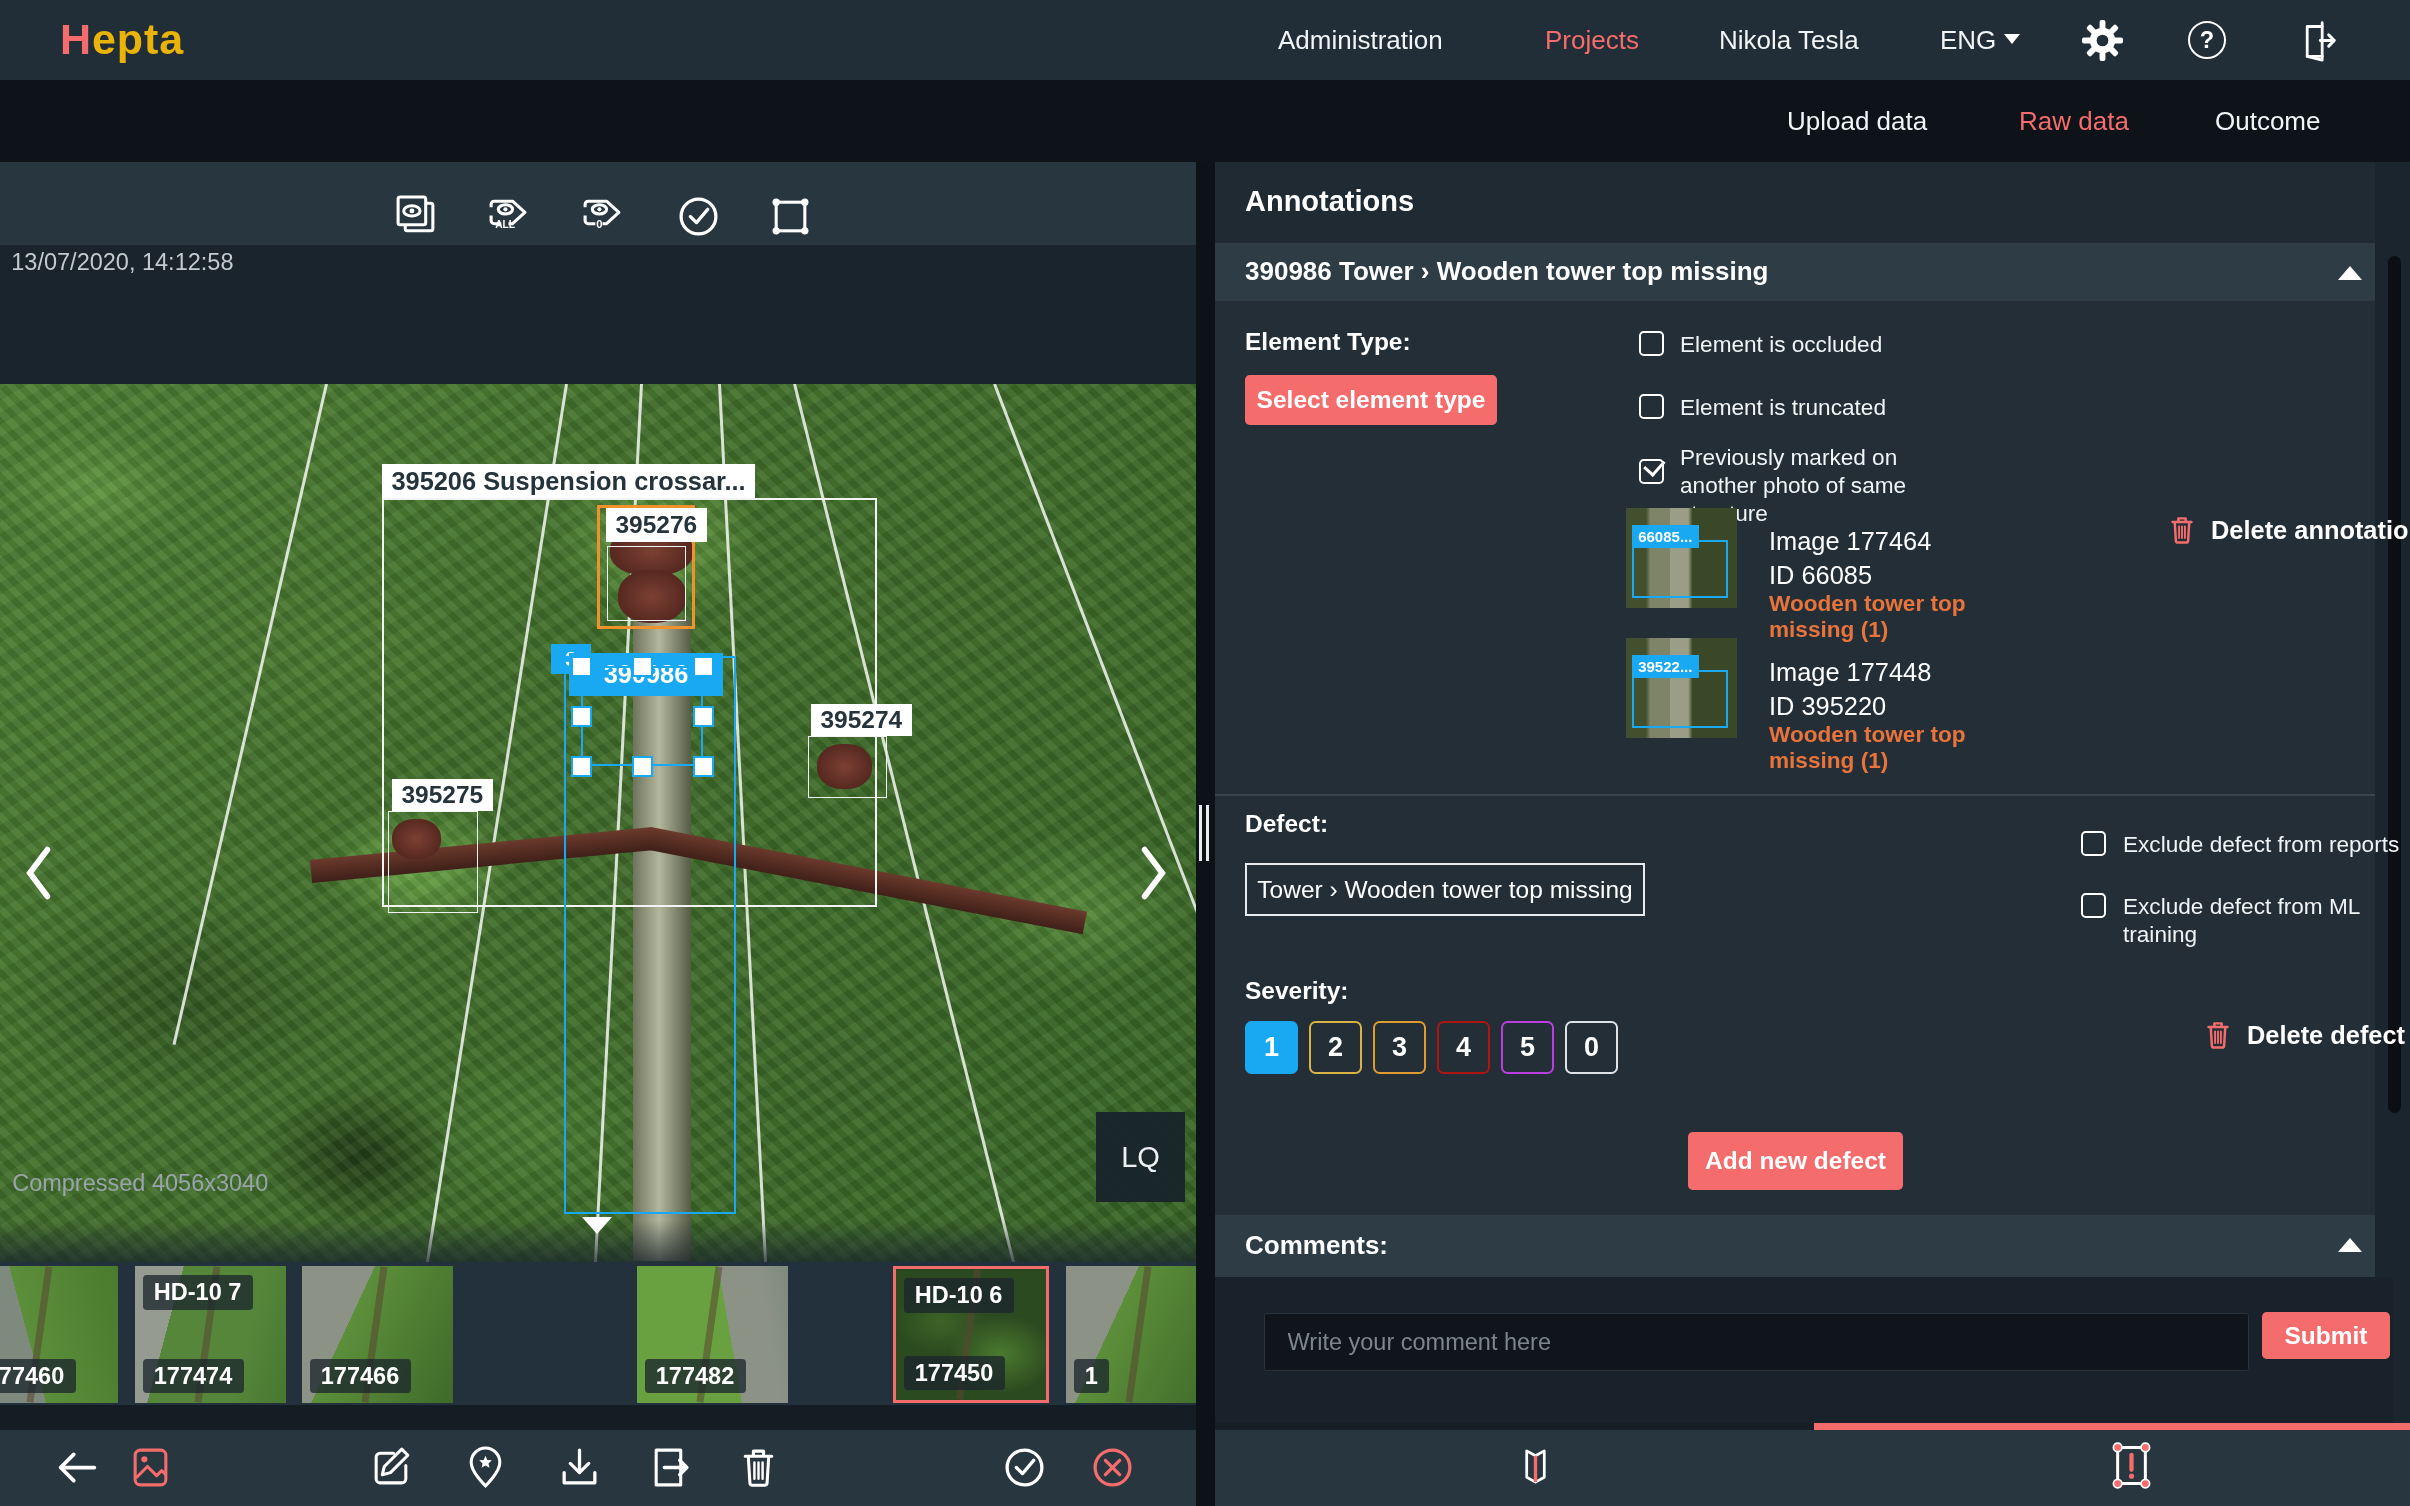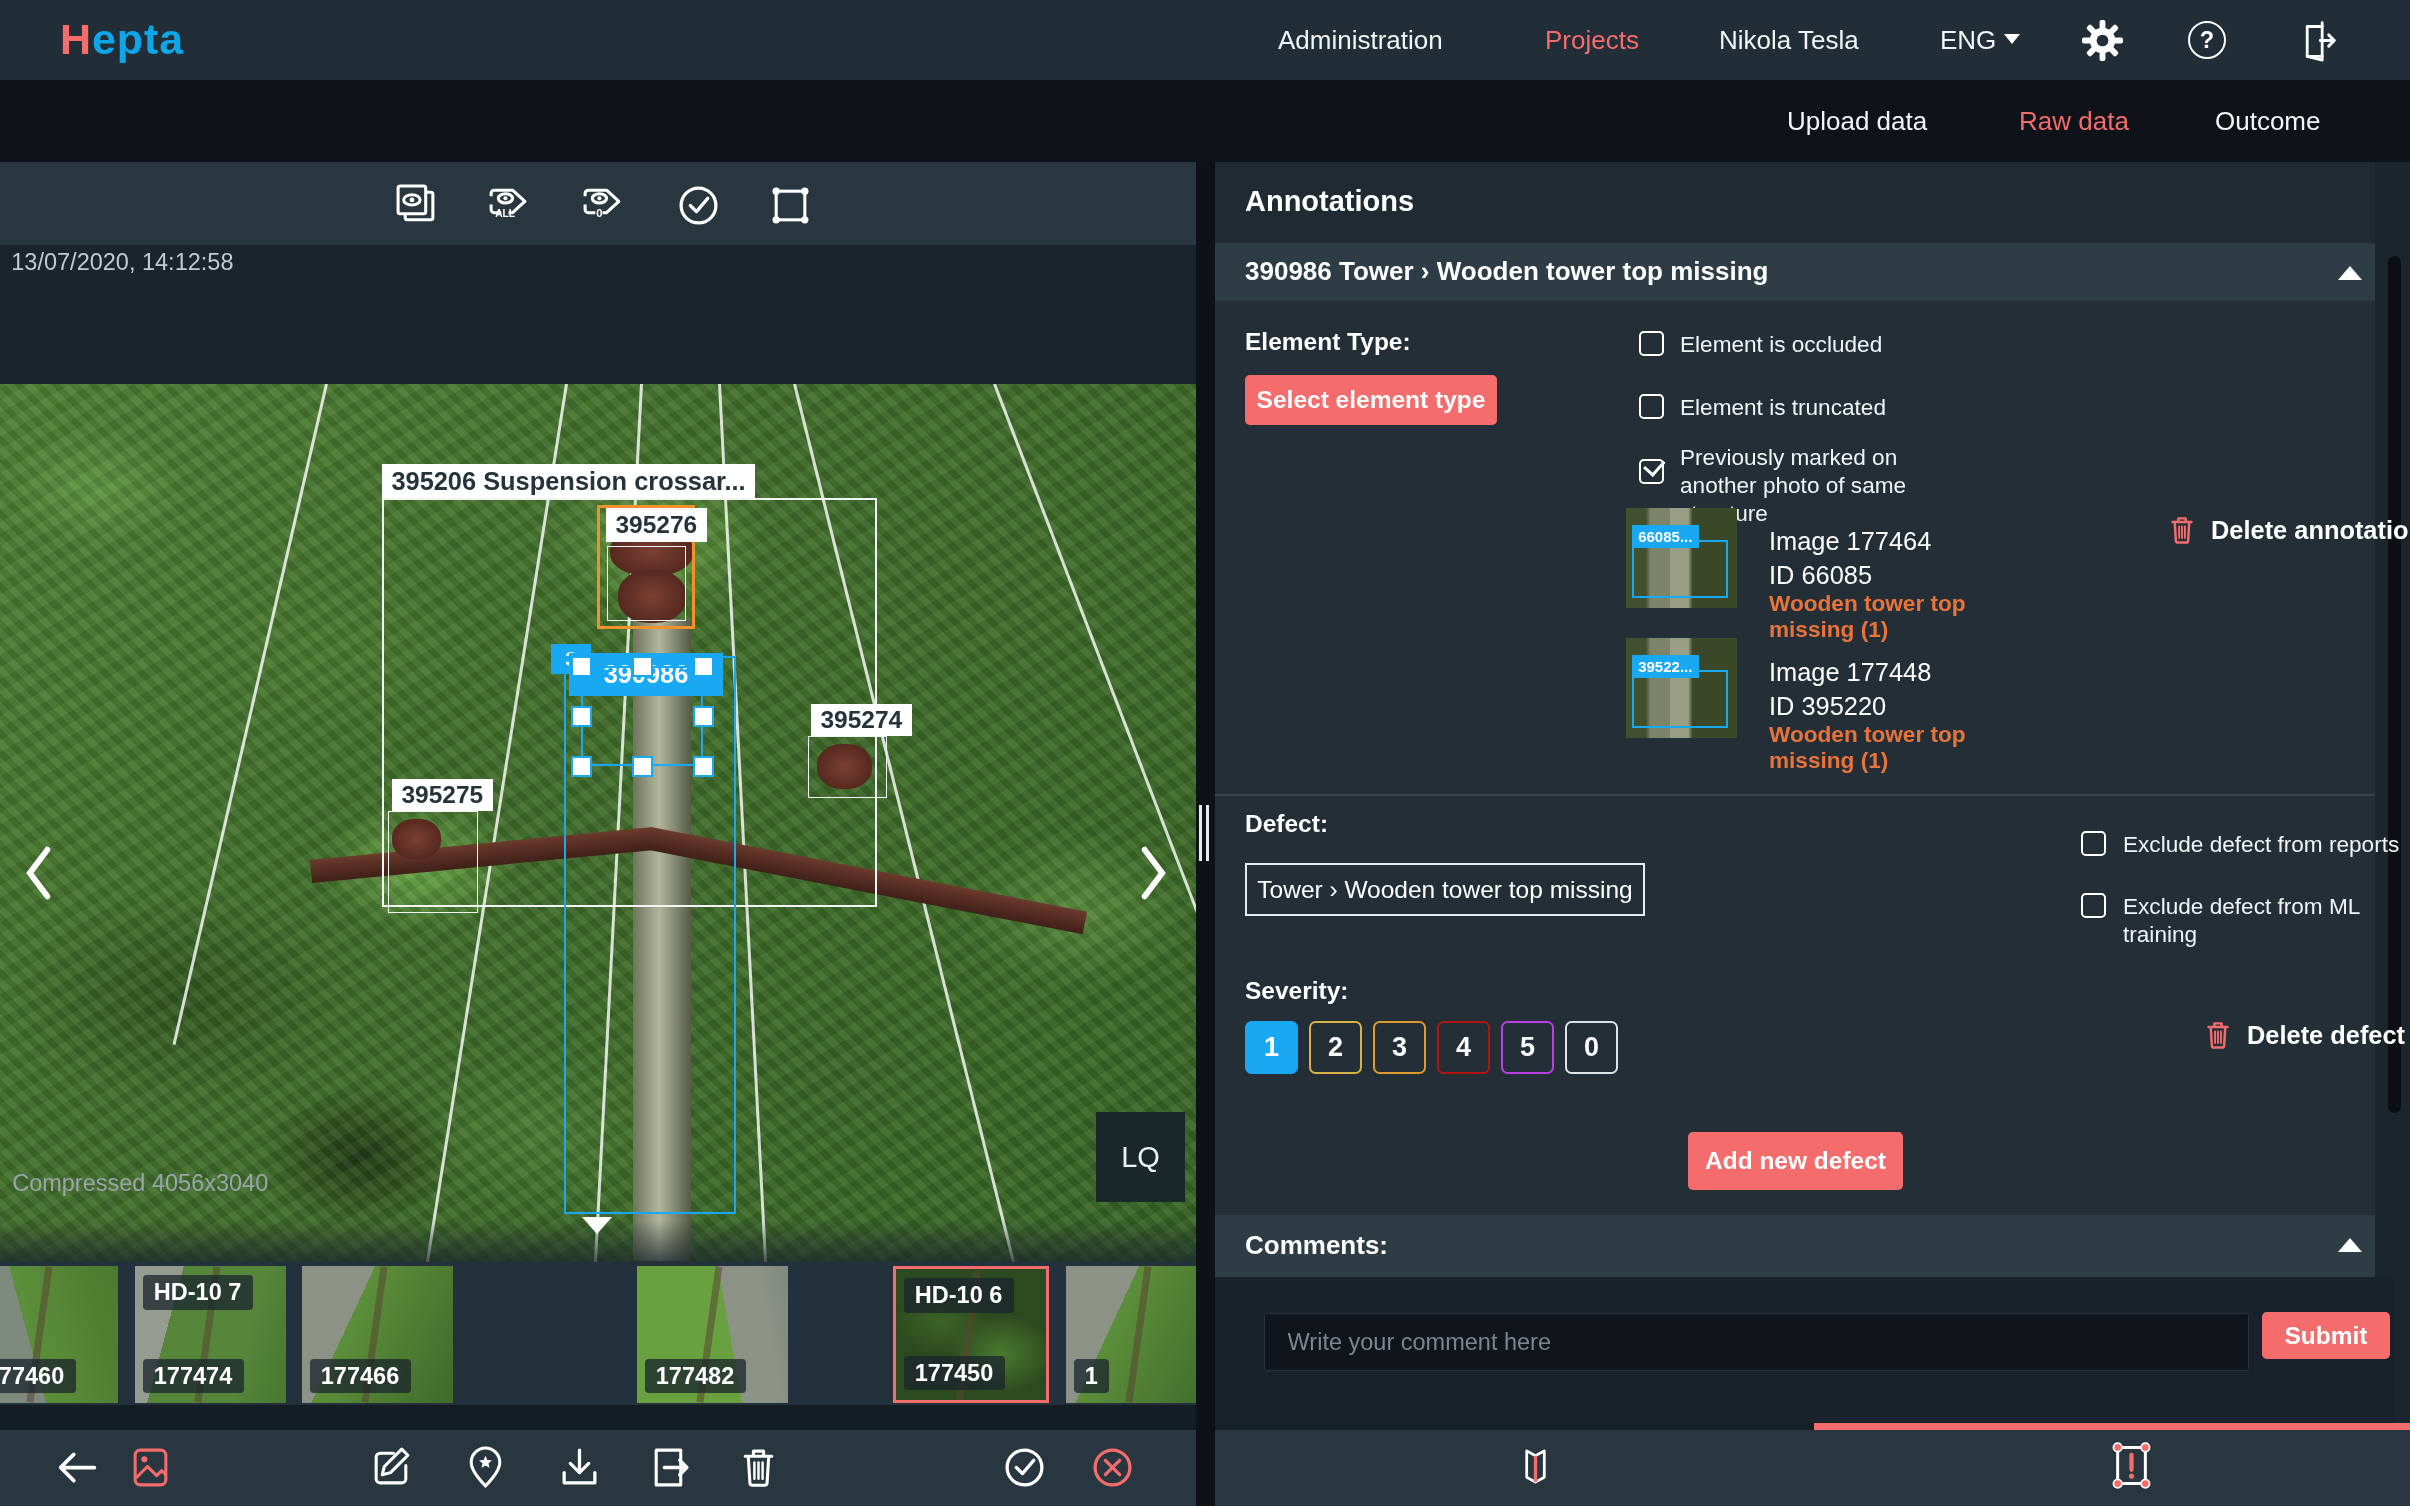--- a/index.html
+++ b/index.html
@@ -3,36 +3,36 @@
 <meta charset="utf-8">
 <style>
   * { margin:0; padding:0; box-sizing:border-box; }
   html,body { width:2411px; height:1507px; overflow:hidden; background:#151d24;
     font-family:"Liberation Sans","DejaVu Sans",sans-serif; color:#fff; }
   .abs { position:absolute; }
   svg { display:block; }
 
   
   .topnav { position:absolute; left:0; top:0; width:2411px; height:80px; background:#212e37; z-index:30; }
-  .logo { position:absolute; left:60px; top:15px; font-size:43px; font-weight:800; letter-spacing:0.9px; color:#0ea5e9; }
+  .logo { position:absolute; left:60px; top:15px; font-size:43px; font-weight:800; letter-spacing:0.9px; color:#eab308; }
   .logo::first-letter { color:#f56c6c; }
   .nav-item { position:absolute; top:24.5px; font-size:26px; font-weight:500; color:#f2f5f6; cursor:pointer; white-space:nowrap; }
   .nav-item.active { color:#f56c6c; }
   .caret-down { position:absolute; width:0; height:0; border-left:8.5px solid transparent; border-right:8.5px solid transparent; border-top:10.4px solid #fff; }
   .circle-help { position:absolute; width:38px; height:38px; border:2.8px solid #fff; border-radius:50%;
     font-size:23.5px; font-weight:700; display:flex; align-items:center; justify-content:center; }
 
   
   .subnav { position:absolute; left:0; top:80px; width:2411px; height:82px; background:#0e1319; z-index:29; }
   .subnav .nav-item { top:26px; }
 
   
   .viewer { position:absolute; left:0; top:162px; width:1196px; height:1345px; background:#1a242c; }
   .v-toolbar { position:absolute; left:0; top:0; width:1196px; height:83px; background:#27363f; }
-  .tool-btn { position:absolute; top:21px; width:45px; height:45px; cursor:pointer; }
+  .tool-btn { position:absolute; top:32px; width:45px; height:45px; cursor:pointer; }
   .timestamp { position:absolute; left:11.3px; top:87px; font-size:23.5px; color:#c3cbcf; }
 
   .photo { position:absolute; left:0; top:222px; width:1196px; height:878px; overflow:hidden;
     background:
       radial-gradient(132px 85px at 8% 12%, #5d9140 0%, rgba(0,0,0,0) 70%),
       radial-gradient(188px 113px at 28% 30%, #49762f 0%, rgba(0,0,0,0) 70%),
       radial-gradient(151px 104px at 55% 18%, #679e44 0%, rgba(0,0,0,0) 70%),
       radial-gradient(207px 132px at 82% 25%, #3d6628 0%, rgba(0,0,0,0) 70%),
       radial-gradient(169px 113px at 90% 60%, #54863a 0%, rgba(0,0,0,0) 70%),
       radial-gradient(245px 151px at 15% 70%, #2f5220 0%, rgba(0,0,0,0) 70%),

